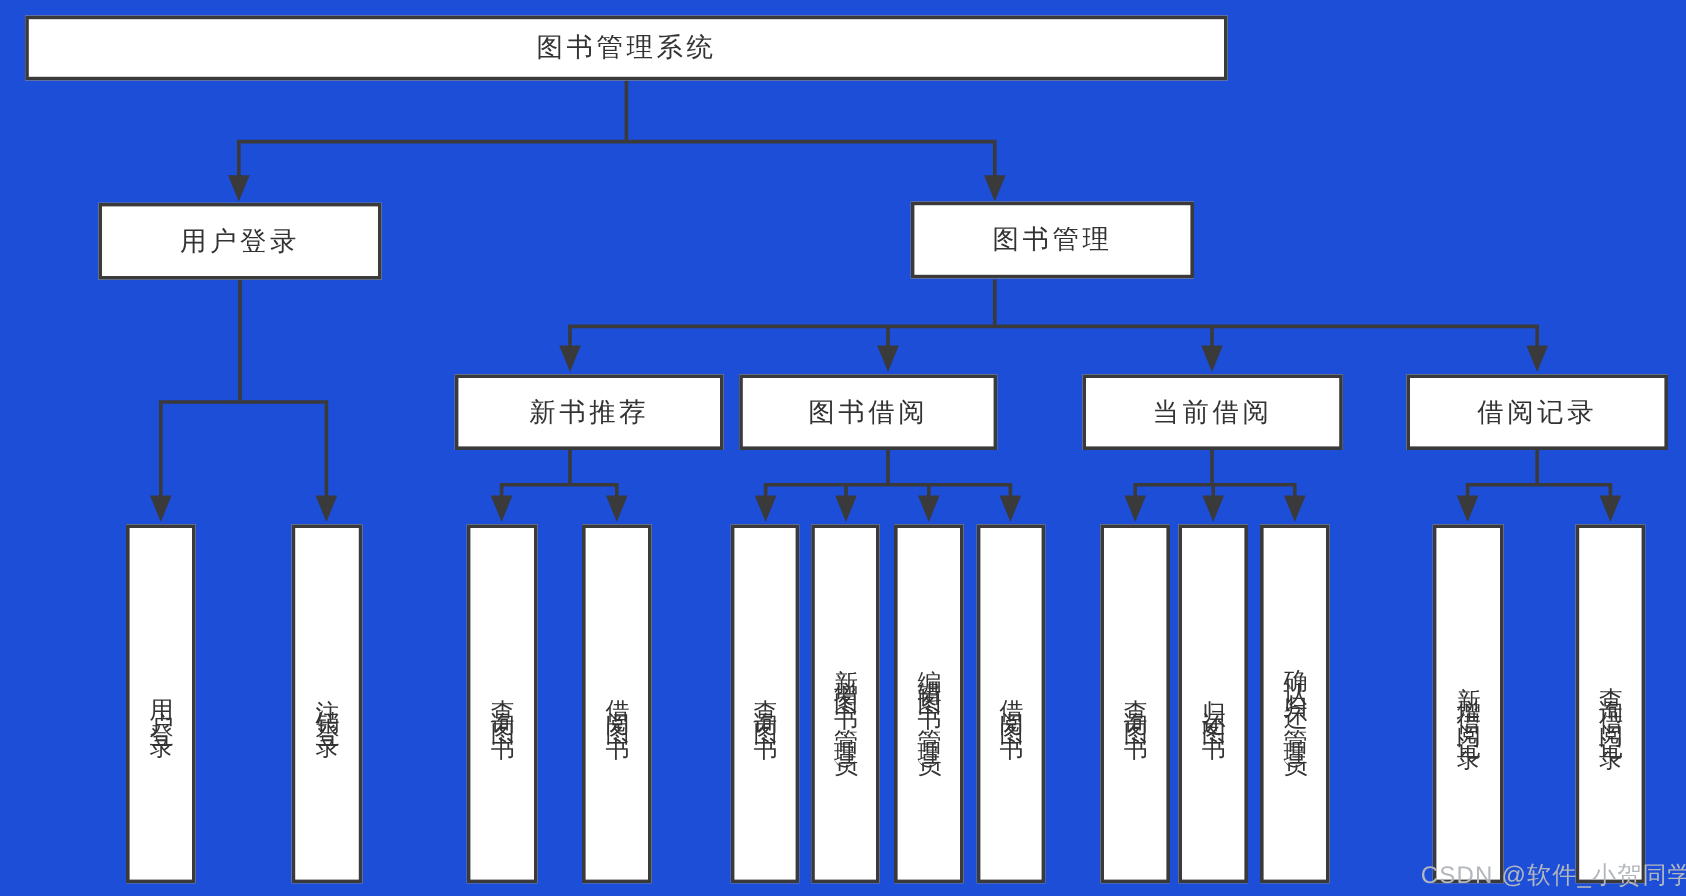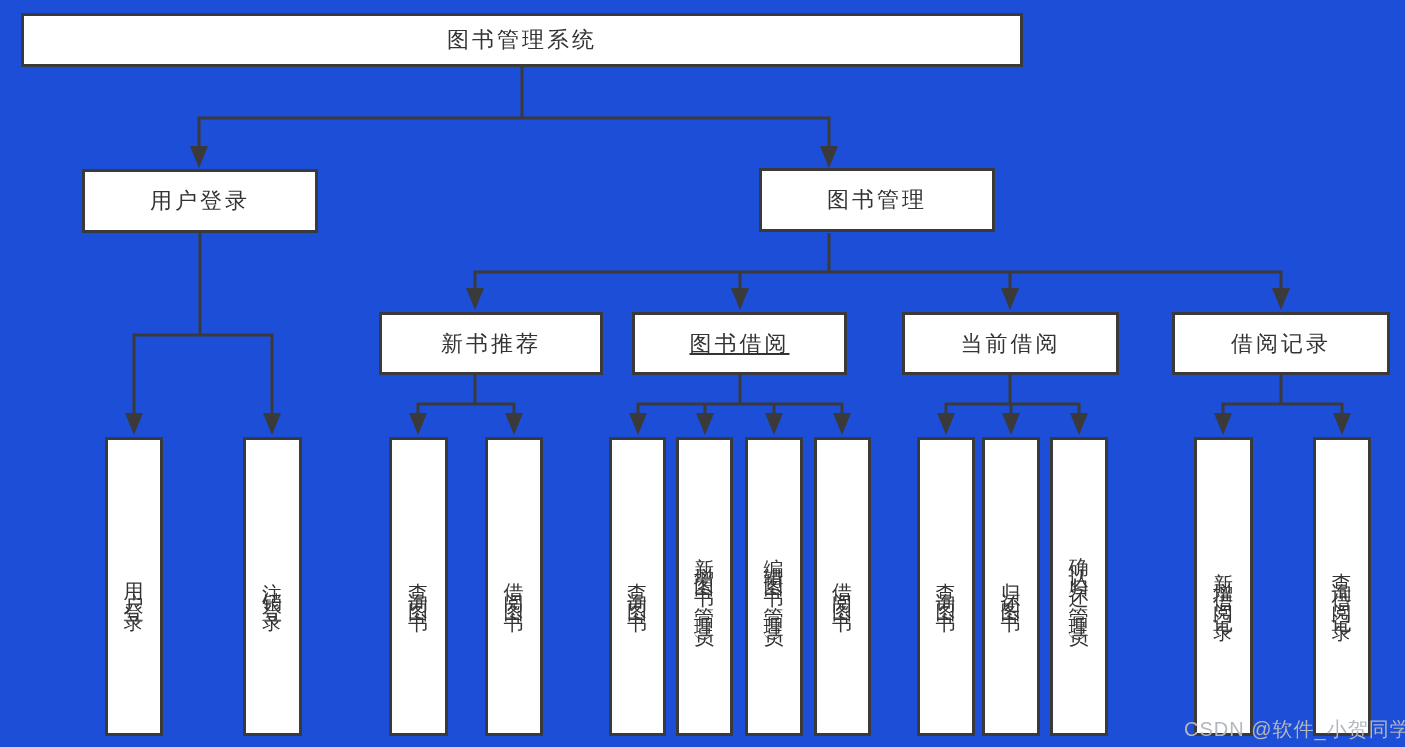--- a/index.html
+++ b/index.html
@@ -92,21 +92,21 @@
   <div class="node node-h" style="left:82px; top:169px; width:236px; height:64px;">
     <span>用户登录</span>
   </div>
   <div class="node node-h" style="left:711px; top:168px; width:236px; height:64px;margin-left:48px;">
     <span>图书管理</span>
   </div>
 
   <div class="node node-h" style="left:363px; top:312px; width:224px; height:63px;margin-left:16px;">
     <span>新书推荐</span>
   </div>
-  <div class="node node-h" style="left:632px; top:312px; width:215px; height:63px;text-decoration:underline;">
+  <div class="node node-h" style="left:616px; top:312px; width:215px; height:63px;">
     <span>图书借阅</span>
   </div>
   <div class="node node-h" style="left:1172px; top:312px; width:218px; height:63px;">
     <span>借阅记录</span>
   </div>
   <div class="node node-h" style="left:902px; top:312px; width:217px; height:63px;">
     <span>当前借阅</span>
   </div>
 
   <div class="node node-v" style="left:105px; top:437px; width:58px; height:299px;">

